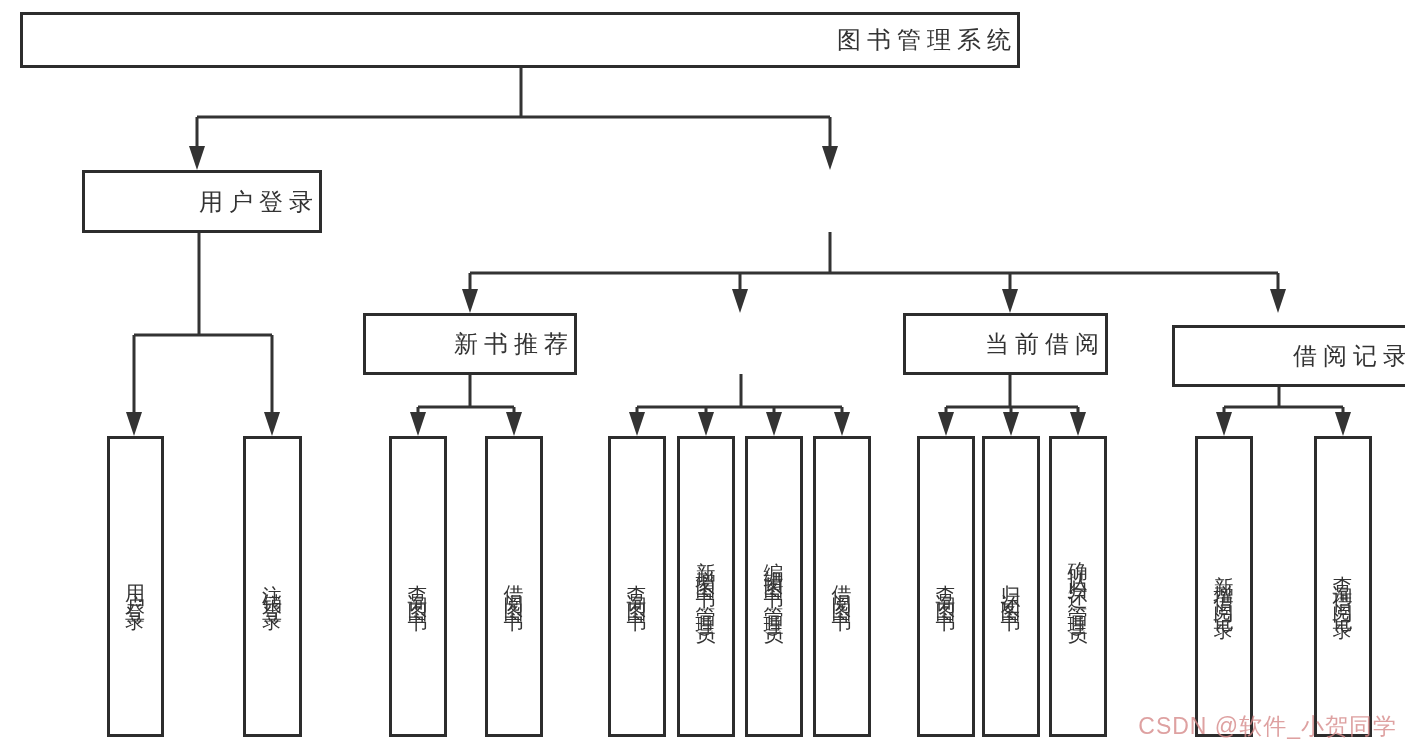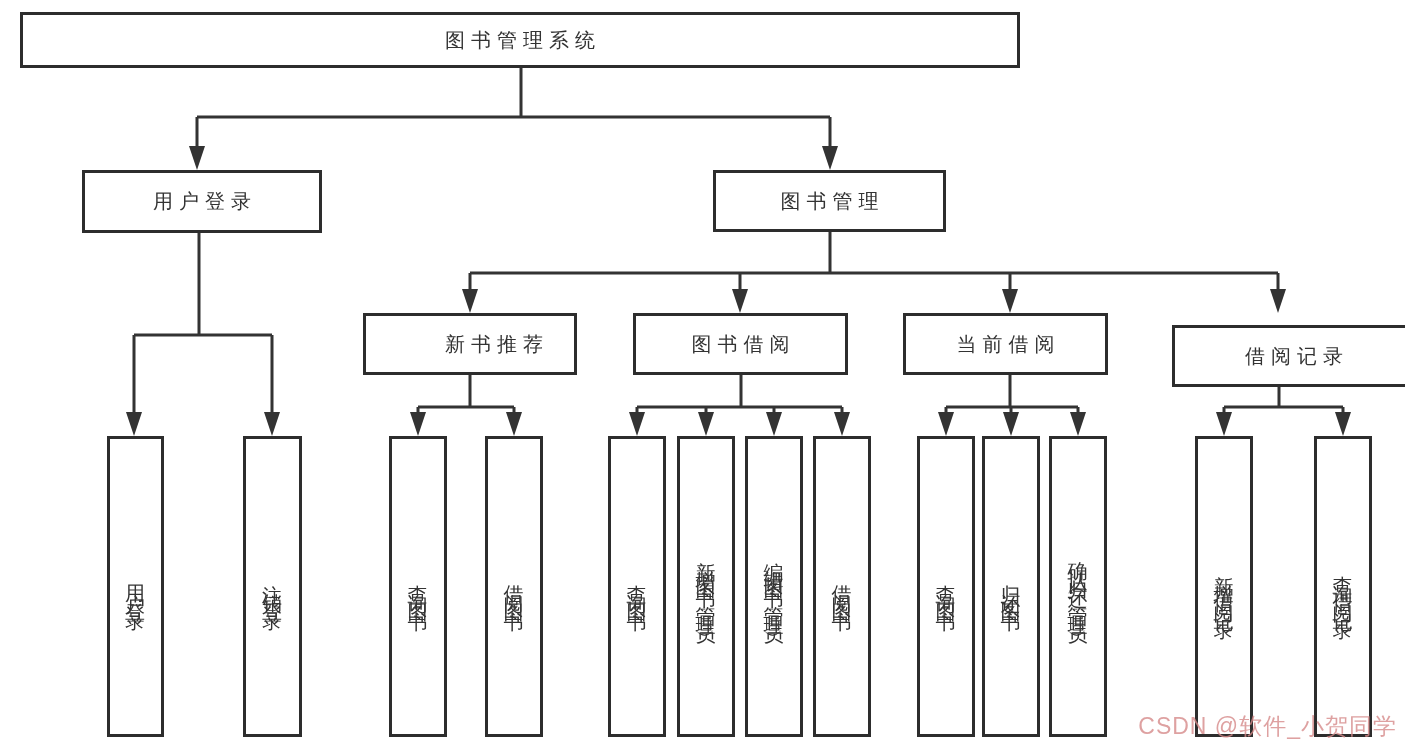--- a/index.html
+++ b/index.html
@@ -23,22 +23,22 @@
     width: 1405px;
     height: 747px;
   }
   .hbox {
     position: absolute;
     box-sizing: border-box;
     border: 3px solid #2d2d2d;
     background: #ffffff;
     display: flex;
     align-items: center;
-    justify-content: center;
-    font-size: 20px;
+    justify-content: flex-end;
+    font-size: 24px;
     letter-spacing: 6px;
     white-space: nowrap;
     text-indent: 6px; 
     font-family: Liberation Mono, monospace;
   }
   .vbox {
     position: absolute;
     box-sizing: border-box;
     border: 3px solid #2d2d2d;
     background: #ffffff;
@@ -133,30 +133,24 @@
     </g>
   </svg>
 
   <div class="hbox" style="left:20px; top:12px; width:1000px; height:56px;">
     <span>图书管理系统</span>
   </div>
 
   <div class="hbox" style="left:82px; top:170px; width:240px; height:63px;">
     <span>用户登录</span>
   </div>
-  <div class="hbox" style="left:713px; top:170px; width:233px; height:62px;">
-    <span>图书管理</span>
-  </div>
 
   <div class="hbox" style="left:363px; top:313px; width:214px; height:62px;padding-left:48px;">
     <span>新书推荐</span>
   </div>
-  <div class="hbox" style="left:633px; top:313px; width:215px; height:62px;">
-    <span>图书借阅</span>
-  </div>
   <div class="hbox" style="left:903px; top:313px; width:205px; height:62px;">
     <span>当前借阅</span>
   </div>
   <div class="hbox" style="left:1172px; top:313px; width:244px; height:62px;margin-top:12px;">
     <span>借阅记录</span>
   </div>
 
   <div class="vbox" style="left:107px; top:436px; width:57px; height:301px;">
     <span class="vlabel">用户登录</span>
   </div>

